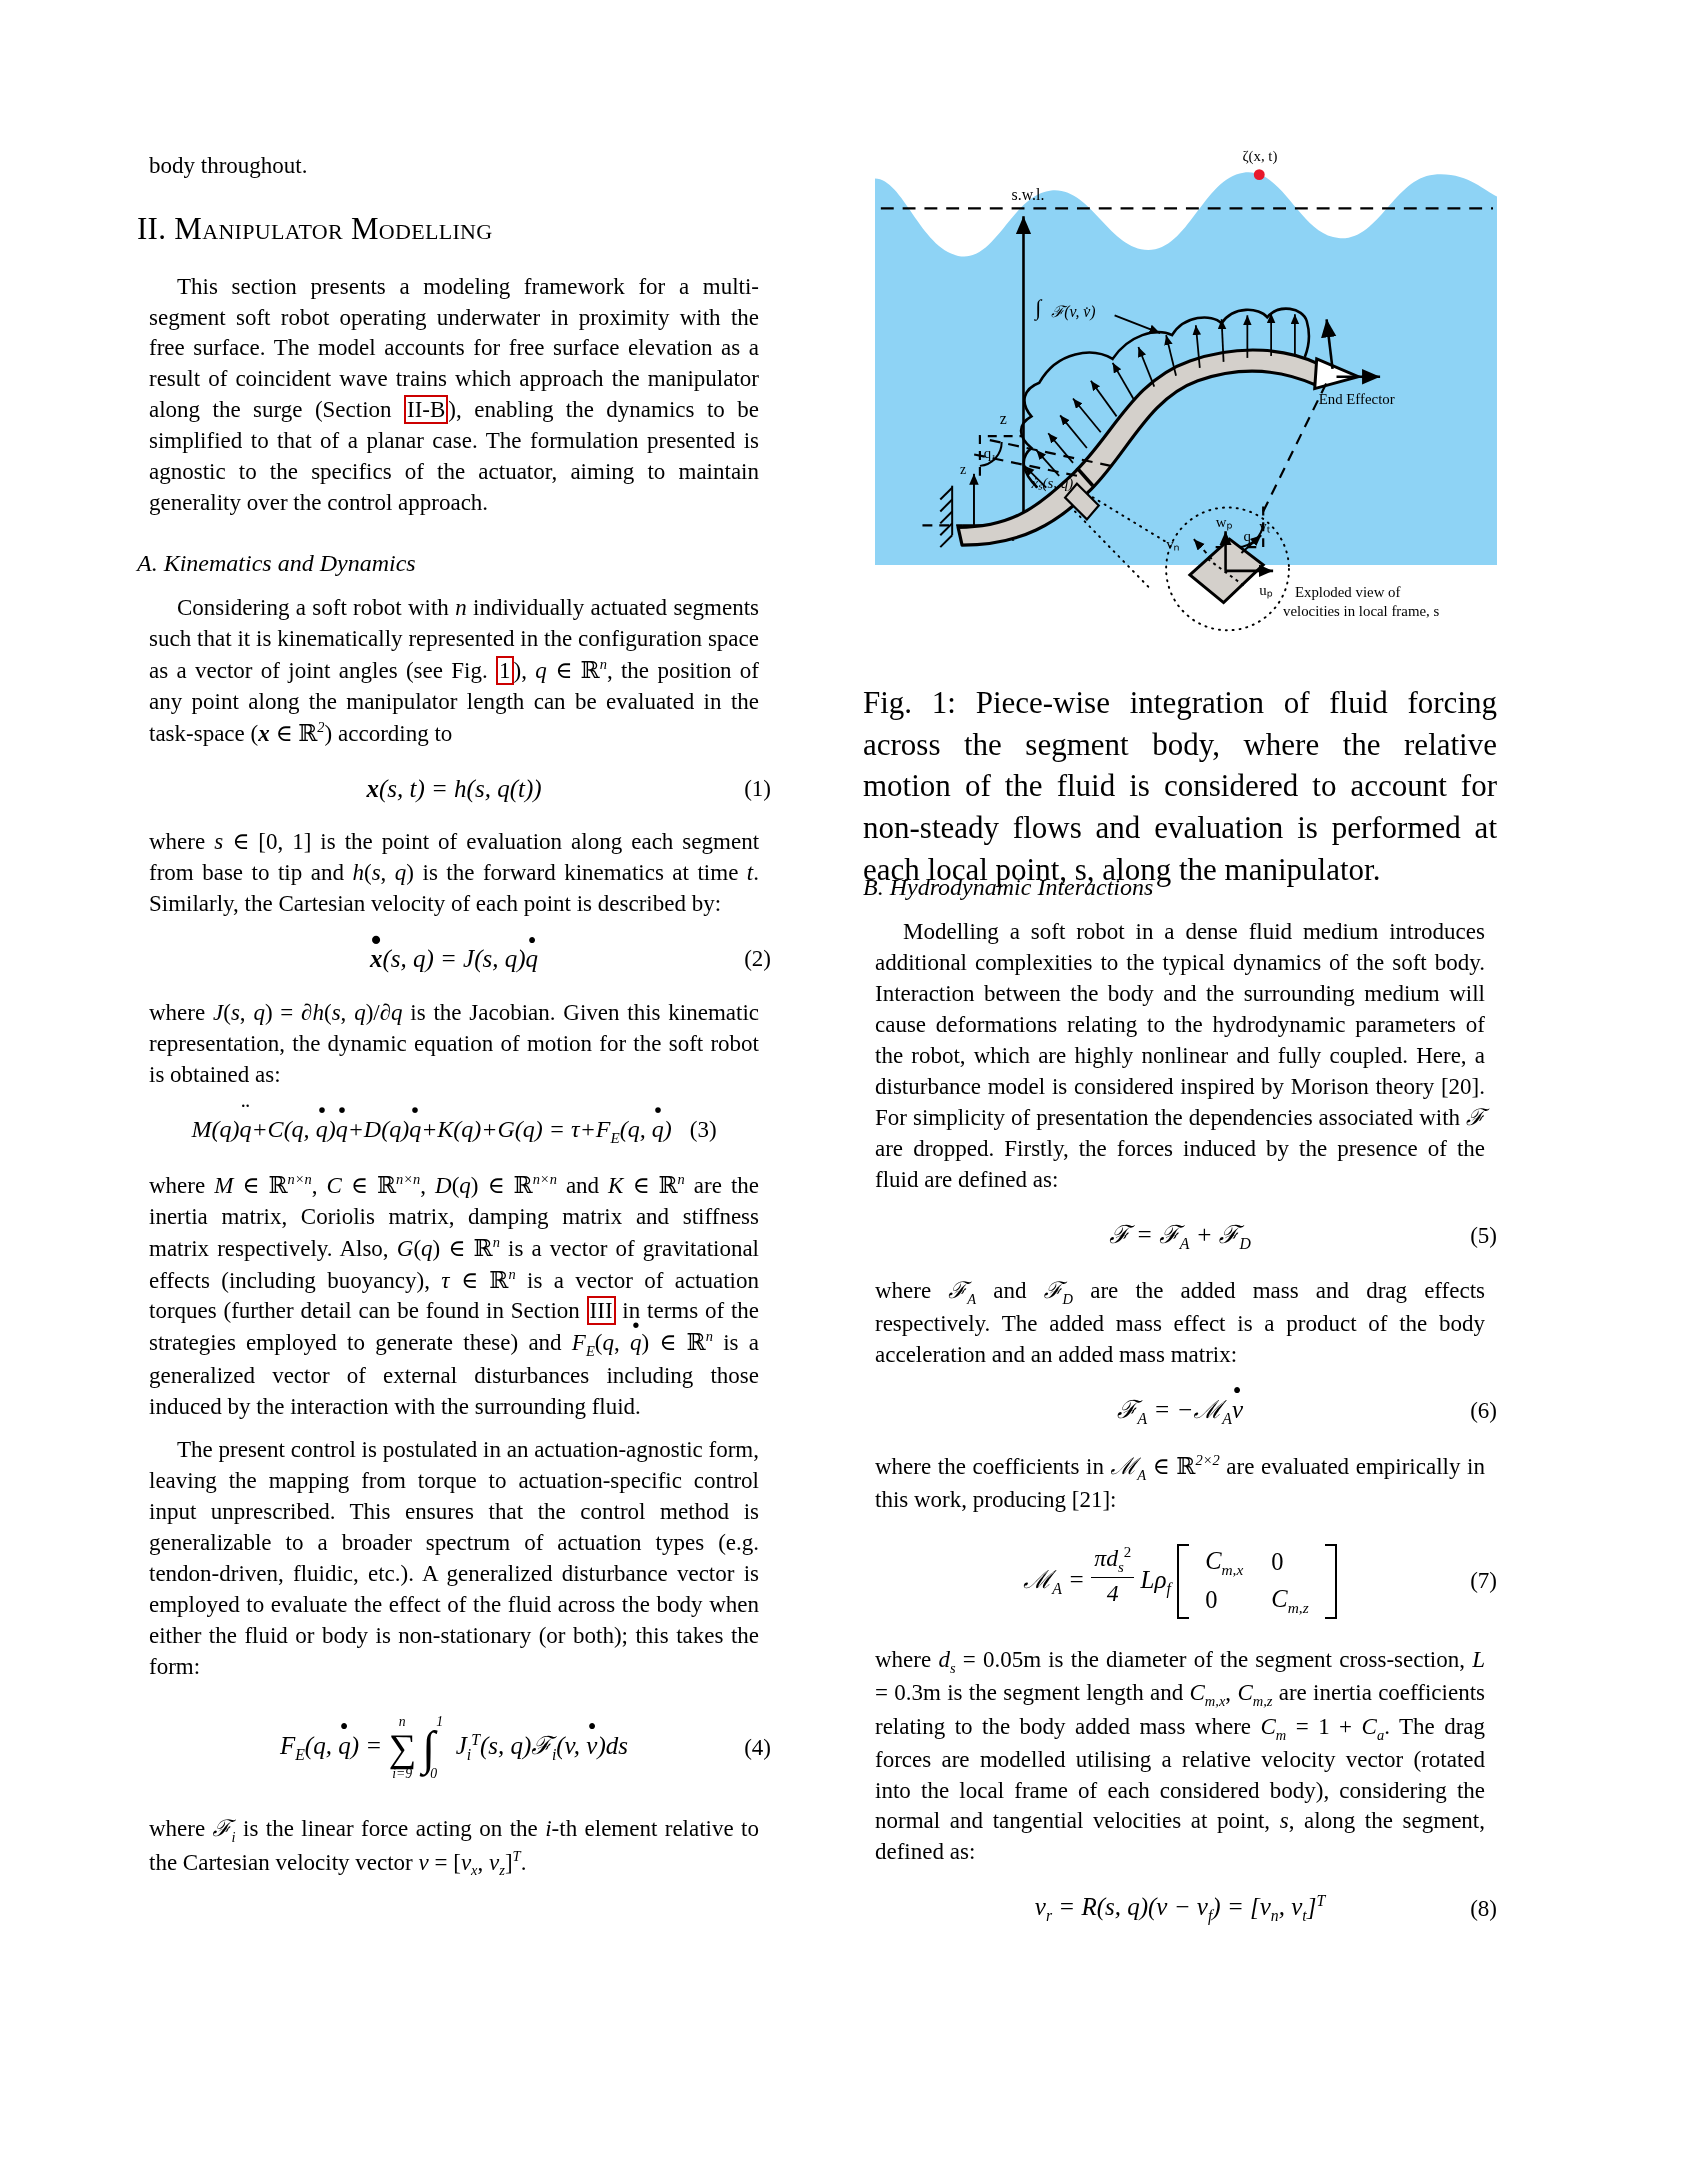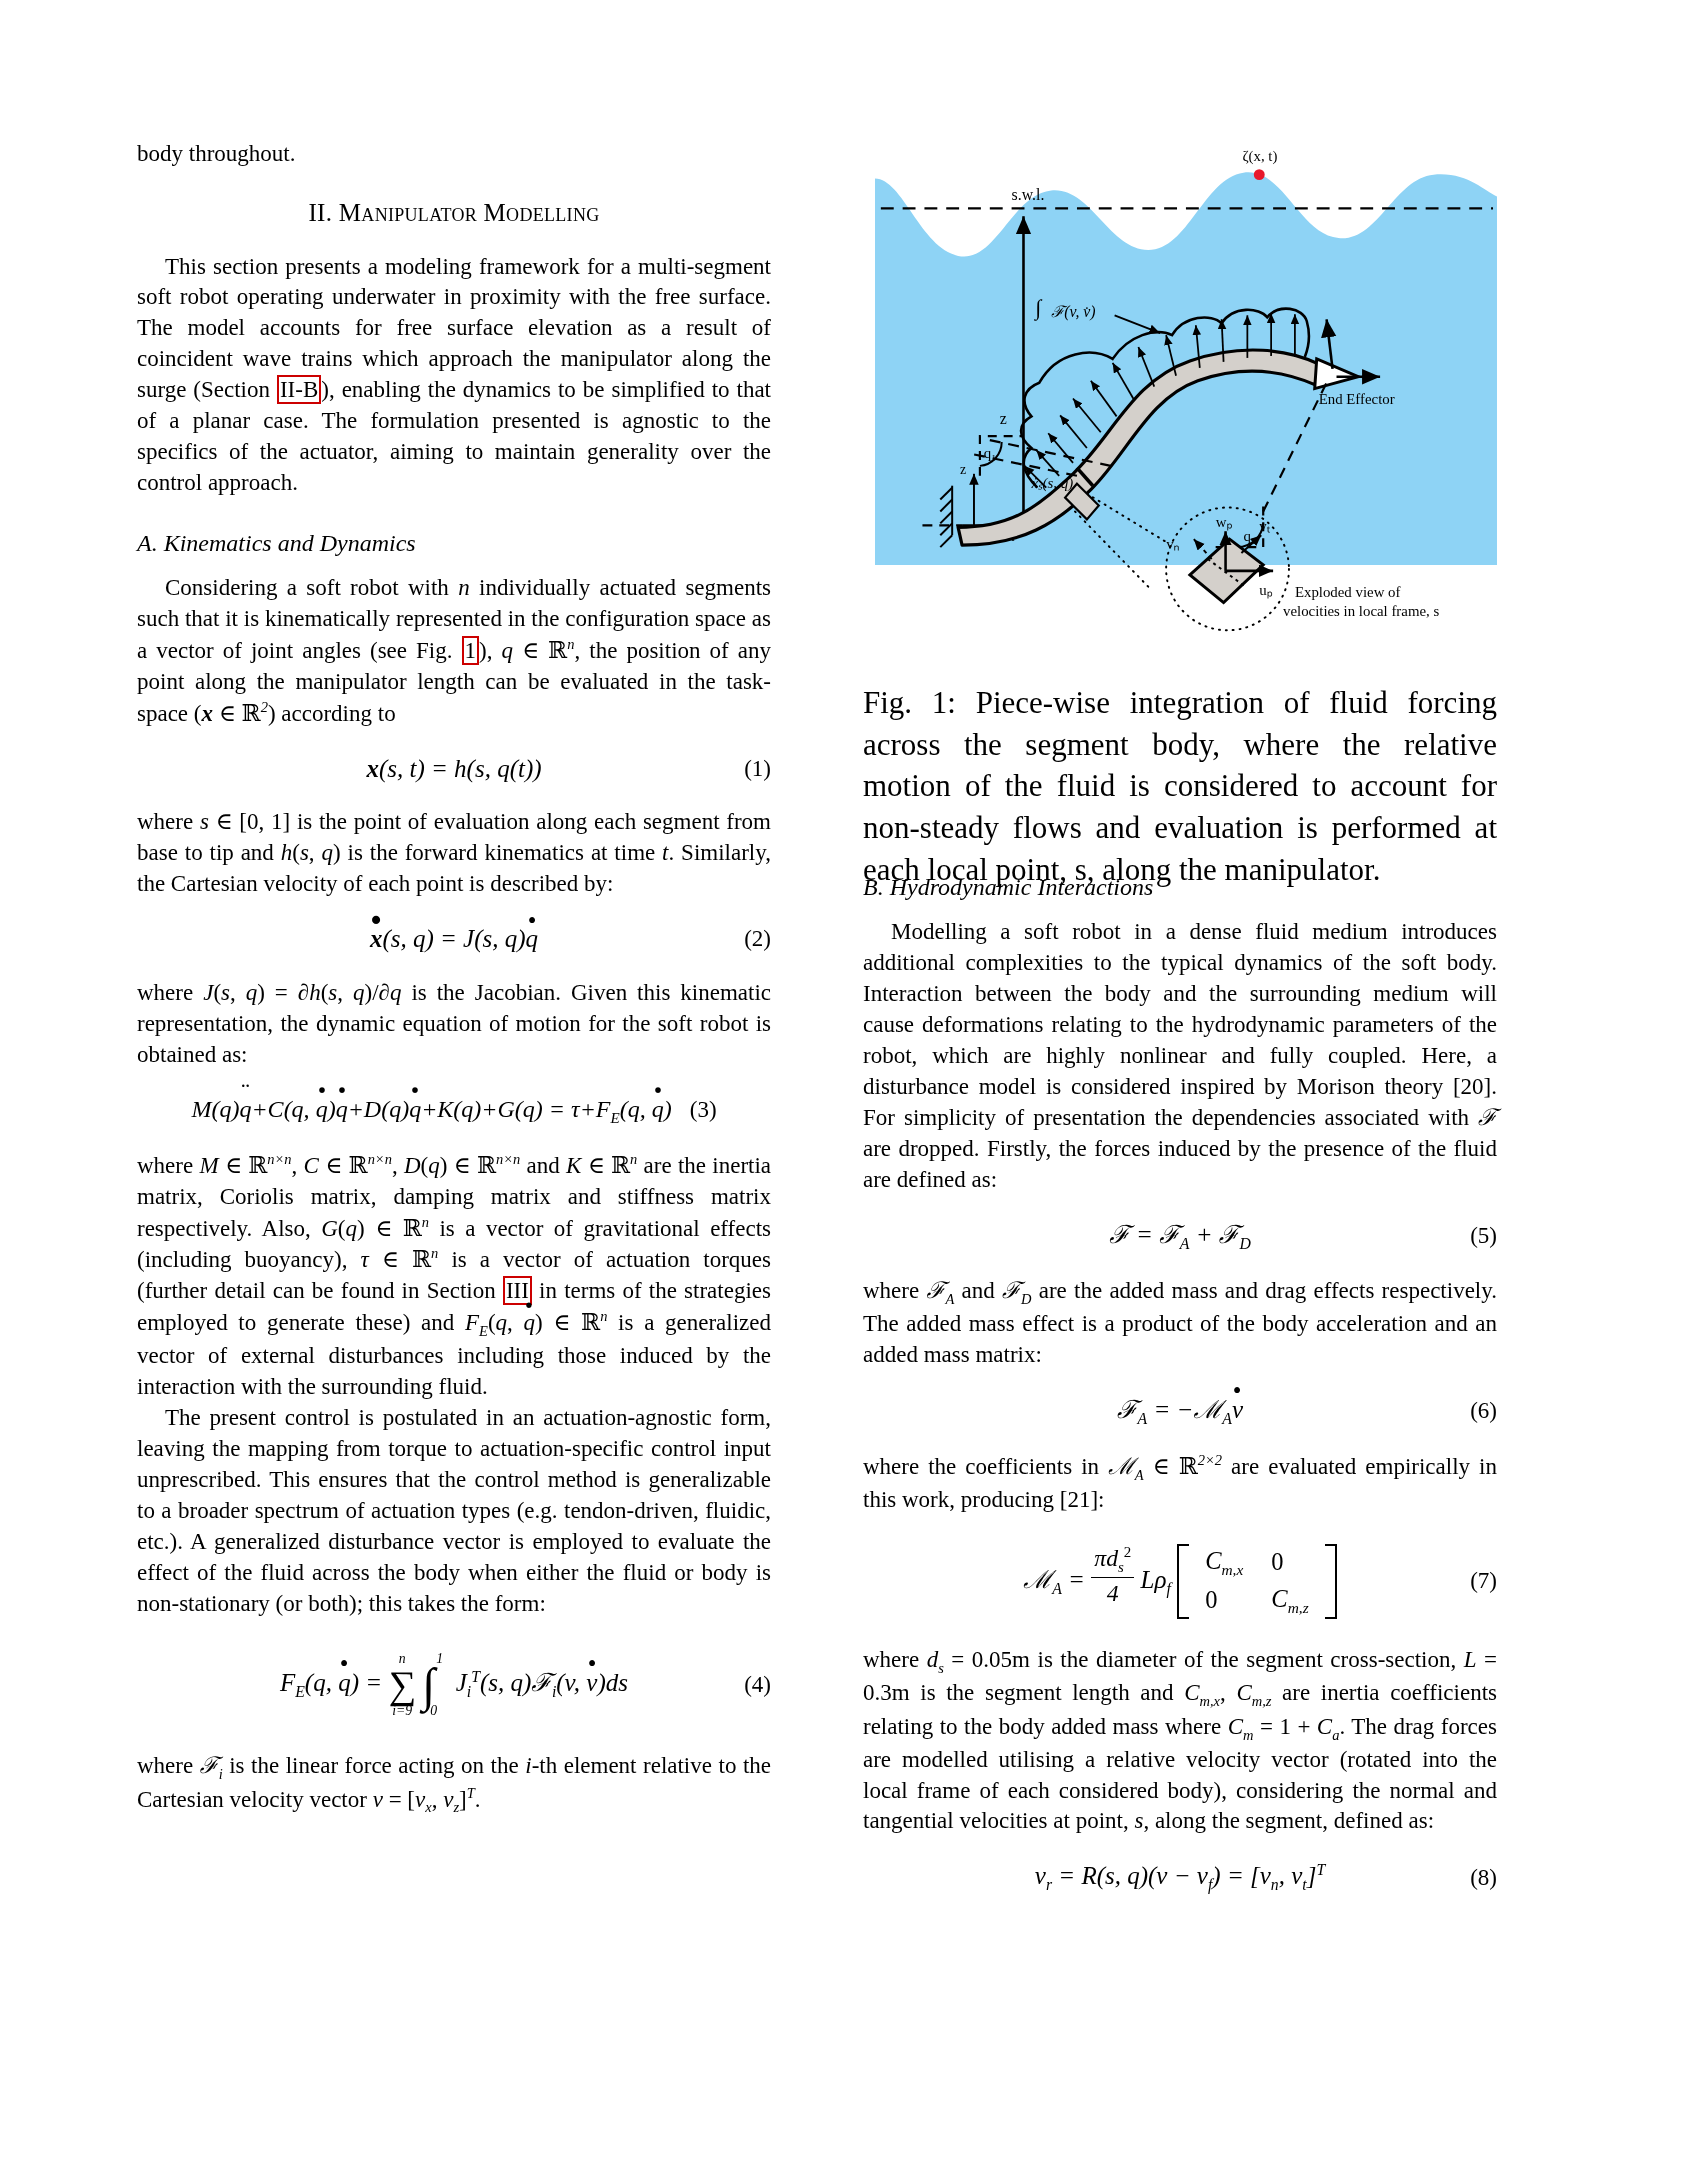--- a/index.html
+++ b/index.html
@@ -25,27 +25,27 @@
     position: absolute;
     top: 139px;
     width: 634px;
     font-size: 23px;
     line-height: 1.345;
     text-align: justify;
   }
   .col-left  { left: 137px; }
   .col-right { left: 863px; }
 
-  p { margin: 0; text-indent: 0; }
+  p { margin: 12px; text-indent: 0; }
   p.ind { text-indent: 28px; }
 
   .sec-title {
-    text-align: center;
+    text-align: left;
     font-variant: small-caps;
-    font-size: 25px;
+    font-size: 31px;
     margin: 26px 0 22px 0;
     letter-spacing: 0.3px;
   }
   .sub-title {
     font-style: italic;
     font-size: 24px;
     margin: 28px 0 14px 0;
   }
   .mi { font-style: italic; font-family: "Liberation Serif", serif; }
   .cal { font-family: "Liberation Serif", serif; font-style: italic; }

